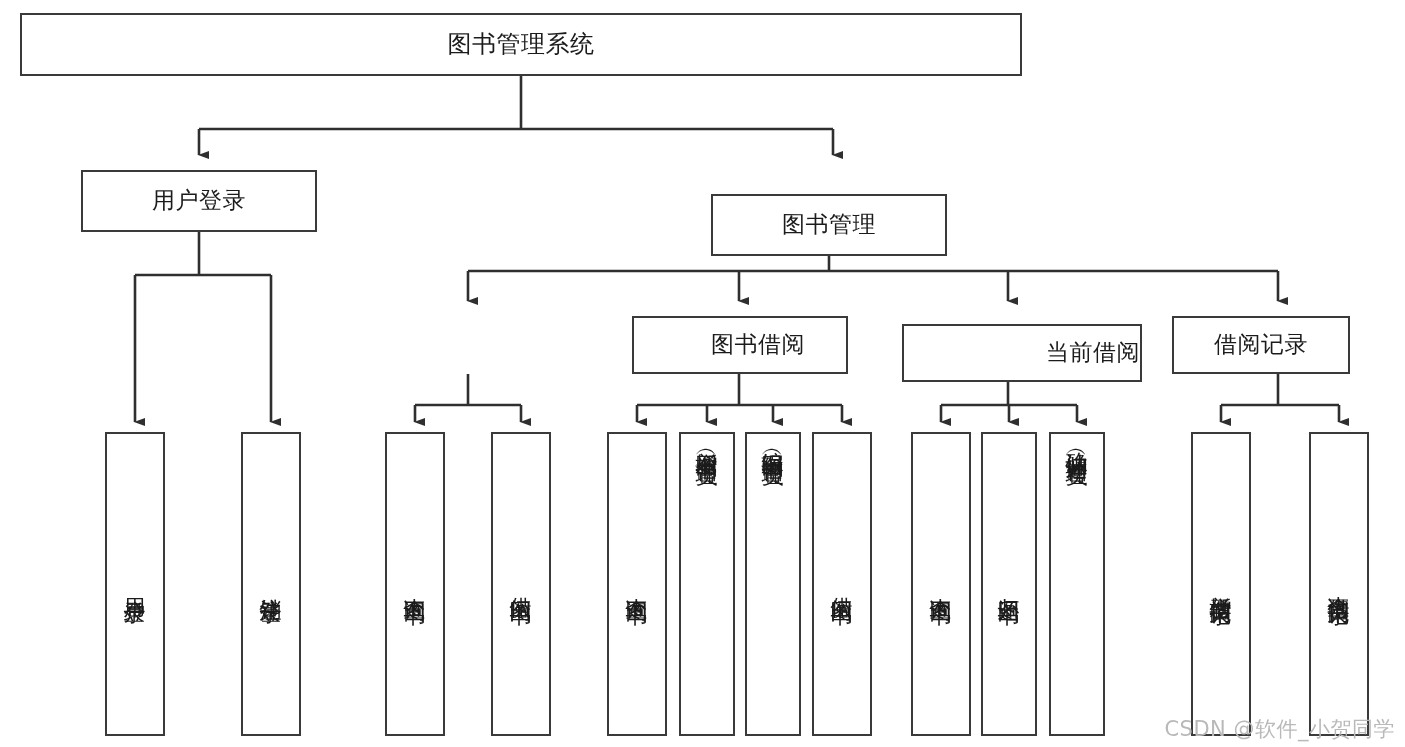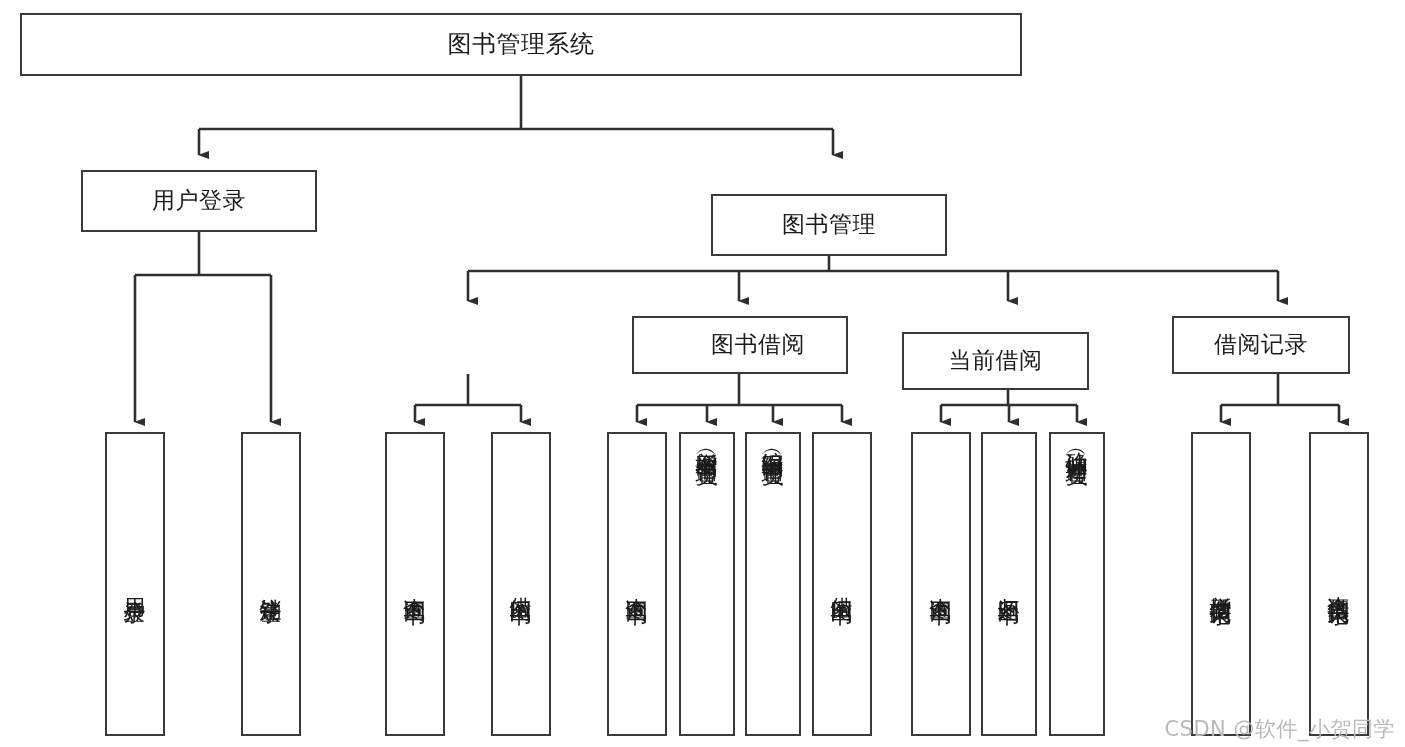--- a/index.html
+++ b/index.html
@@ -162,21 +162,21 @@
 
   <div class="node horiz" style="left:711px; top:170px; width:236px; height:62px;margin-top:24px;">
     <span class="node-label">图书管理</span>
   </div>
 
 
   <div class="node horiz" style="left:632px; top:316px; width:216px; height:58px;padding-left:36px;">
     <span class="node-label">图书借阅</span>
   </div>
 
-  <div class="node horiz" style="left:902px; top:332px; width:187px; height:58px;">
+  <div class="node horiz" style="left:902px; top:324px; width:240px; height:58px;justify-content:flex-end;">
     <span class="node-label">当前借阅</span>
   </div>
 
   <div class="node horiz" style="left:1172px; top:316px; width:178px; height:58px;">
     <span class="node-label">借阅记录</span>
   </div>
 
   <div class="node vert center" style="left:105px; top:432px; width:60px; height:304px;">
     <span class="node-label">用户登录</span>
   </div>

